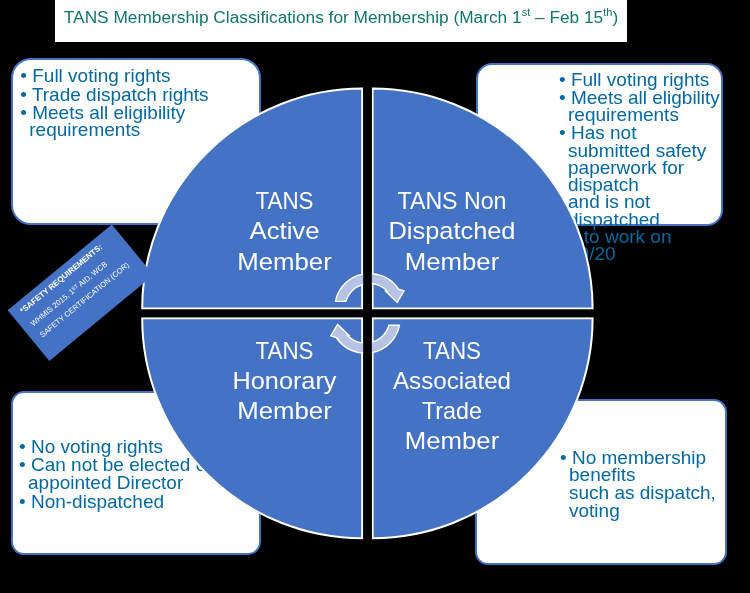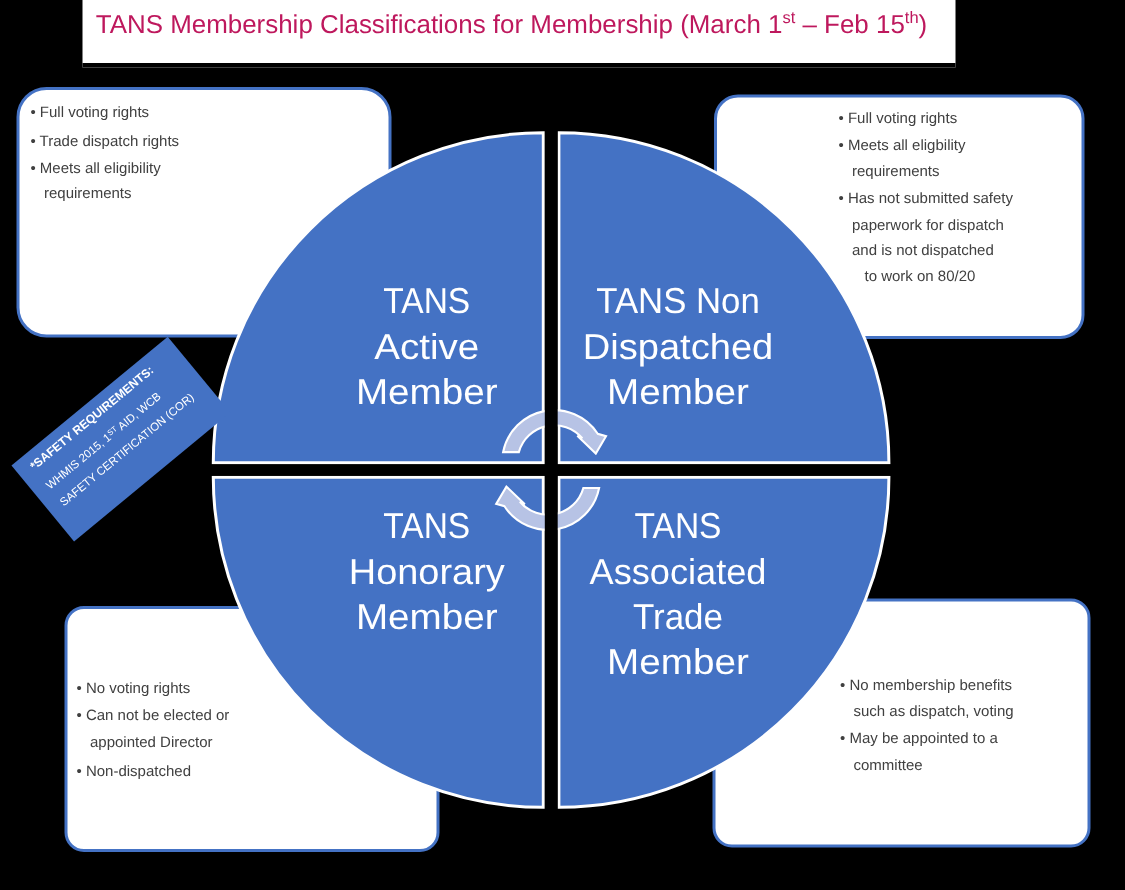--- a/index.html
+++ b/index.html
@@ -1,32 +1,32 @@
 <!DOCTYPE html>
 <html><head>
 <meta charset="utf-8">
 <style>
   html,body{margin:0;padding:0;}
   body{width:750px;height:593px;background:#000;overflow:hidden;position:relative;
        font-family:"Liberation Sans", sans-serif;}
   .title{position:absolute;left:55px;top:0;width:572px;height:42px;background:#fff;
          border-bottom:3px solid #000;text-align:center;line-height:24px;
-         padding-right:10px;font-size:17.3px;color:#be185d;}
+         font-size:17.3px;color:#0f766e;}
   .title sup{font-size:11px;}
-  .box{position:absolute;box-sizing:border-box;background:#fff;border:2px solid #4472c4;color:#404040;
-       font-size:10px;line-height:17.3px;}
+  .box{position:absolute;box-sizing:border-box;background:#fff;border:2px solid #4472c4;color:#0369a1;
+       font-size:19px;line-height:17.3px;}
   .it{padding-left:9px;text-indent:-9px;}
   #b1{left:11px;top:58px;width:250px;height:167px;border-radius:20px;
       padding:7.3px 0 0 7.3px;}
   #b1 .it{margin-bottom:1px;}
   #b2{left:476px;top:63px;width:247px;height:163px;border-radius:16px;
       padding:5.5px 0 0 81px;line-height:17.2px;}
   #b2 .it{margin-bottom:1.2px;}
-  #b3{left:11px;top:404px;width:250px;height:164px;border-radius:13px;
-      padding:44.6px 0 0 6px;line-height:18.4px;margin-left:32px;}
+  #b3{left:11px;top:391px;width:250px;height:164px;border-radius:13px;
+      padding:44.6px 0 0 6px;line-height:18.4px;}
   #b4{left:475px;top:399px;width:252px;height:166px;border-radius:13px;
       padding:47.7px 0 0 83px;line-height:17.8px;}
   #main{position:absolute;left:0;top:0;}
   .qt{fill:#fff;font-size:24px;text-anchor:middle;}
   .arrow-ic{vertical-align:-0.5px;}
 </style>
 </head>
 <body>
 
 <div class="box" id="b1">
@@ -42,21 +42,20 @@
 </div>
 
 <div class="box" id="b3">
   <div class="it">• No voting rights</div>
   <div class="it">• Can not be elected or<br>appointed Director</div>
   <div class="it">• Non-dispatched</div>
 </div>
 
 <div class="box" id="b4">
   <div class="it">• No membership benefits<br>such as dispatch, voting</div>
-  <div class="it">• May be appointed to a<br>committee</div>
 </div>
 
 <svg id="main" width="750" height="593" viewBox="0 0 750 593">
 
   <g fill="#4472c4" stroke="#ffffff" stroke-width="2">
     <path d="M 362.2 308.5 L 142.2 308.5 A 220 220 0 0 1 362.2 88.5 Z"></path>
     <path d="M 372.6 308.5 L 372.6 88.5 A 220 220 0 0 1 592.6 308.5 Z"></path>
     <path d="M 372.6 318.2 L 592.6 318.2 A 220 220 0 0 1 372.6 538.2 Z"></path>
     <path d="M 362.2 318.2 L 362.2 538.2 A 220 220 0 0 1 142.2 318.2 Z"></path>
   </g>

